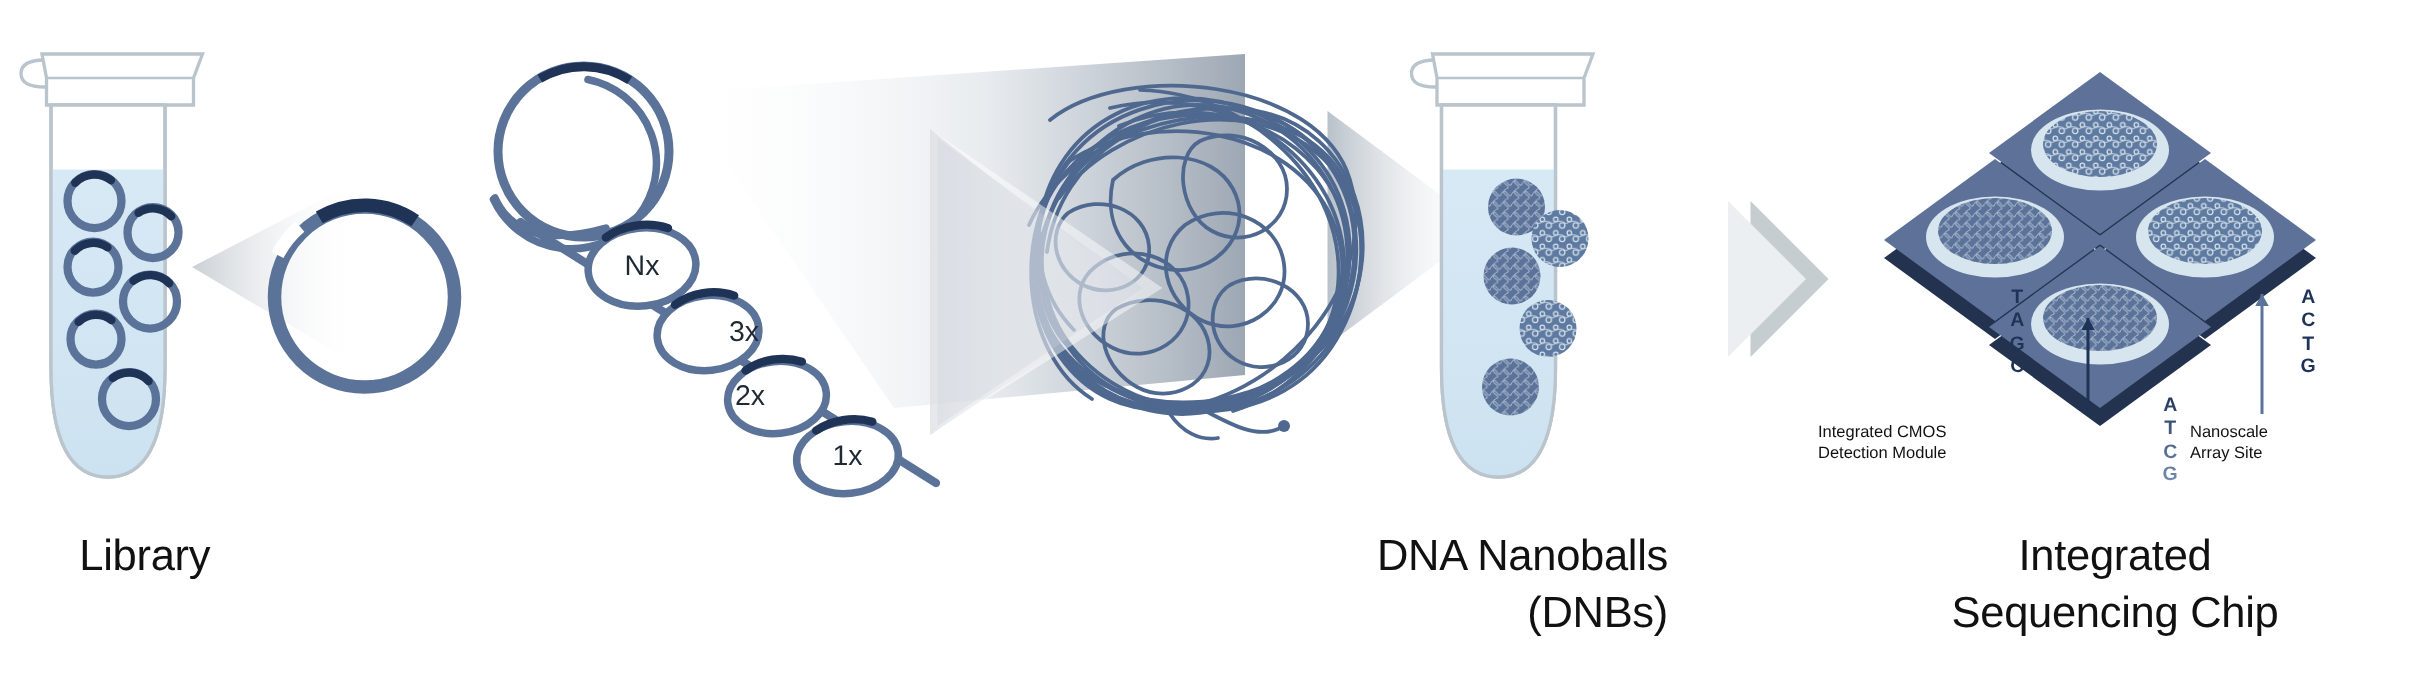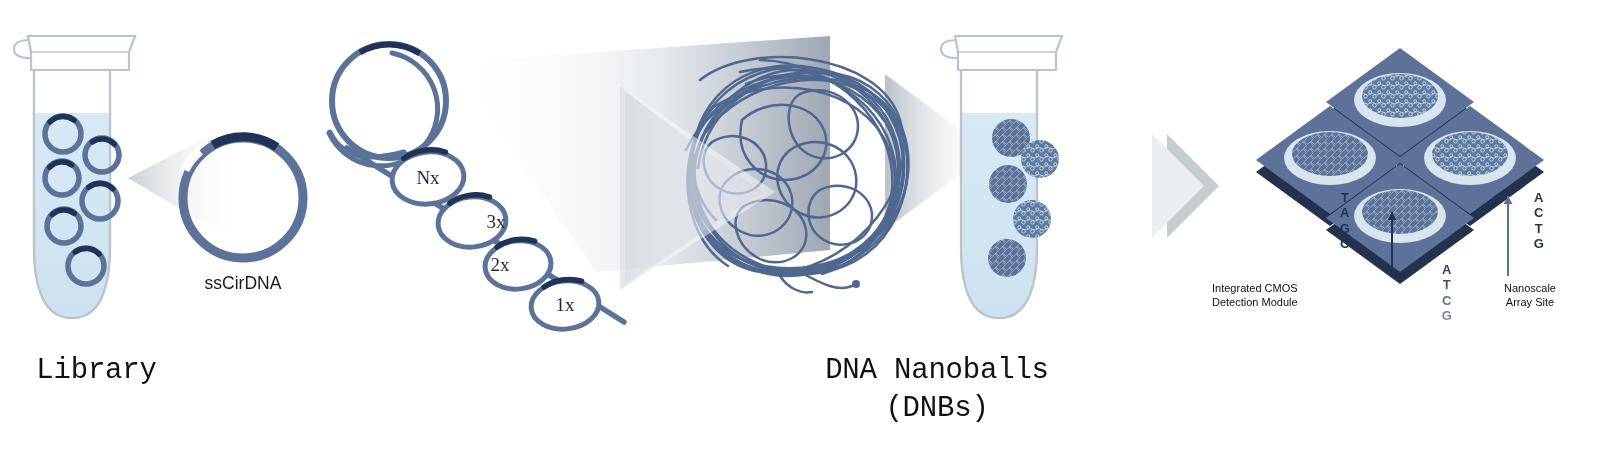--- a/index.html
+++ b/index.html
@@ -2,21 +2,21 @@
 <html><head>
 <meta charset="utf-8">
 <style>
   html,body{margin:0;padding:0;background:#ffffff;}
   body{width:1610px;height:461px;overflow:hidden;
        font-family:"Liberation Sans", sans-serif;}
   #stage{position:relative;width:1610px;height:461px;background:#fff;}
   svg.layer{position:absolute;left:0;top:0;width:1610px;height:461px;}
   .stage-label{
     position:absolute;text-align:center;color:#111111;
-    font-family:Liberation Mono, monospace;
+    font-family:Liberation Sans, sans-serif;
     font-size:29px;line-height:1.32;font-weight:400;letter-spacing:-0.2px;
     white-space:pre-line;
   }
   .sub-label{
     position:absolute;text-align:center;color:#1a1a1a;
     font-family:"Liberation Sans", sans-serif;
     font-size:17.5px;line-height:1.35;font-weight:400;
     white-space:pre-line;
   }
   .tiny-label{
@@ -27,21 +27,21 @@
   }
   .base-stack{
     position:absolute;text-align:center;
     font-family:"Liberation Sans", sans-serif;
     font-size:13px;font-weight:700;line-height:1.18;
     letter-spacing:0.4px;
   }
   .base-stack span{display:block;}
   .rcr-num{
     position:absolute;color:#1f2933;
-    font-family:Liberation Serif, serif;
+    font-family:Liberation Sans, sans-serif;
     font-size:19px;font-weight:400;text-align:center;
   }
 </style>
 </head>
 <body>
 
 <div id="stage">
 
   <svg class="layer" viewBox="0 0 1610 461">
     <defs>
@@ -283,21 +283,20 @@
         <path d="M1508 196 l-4.5 8 l9 0 z" fill="#5b7299" stroke="none"></path>
       </g>
     </g>
   </svg>
 
   <div class="rcr-num" style="left:408px;top:167px;width:40px;">Nx</div>
   <div class="rcr-num" style="left:476px;top:211px;width:40px;">3x</div>
   <div class="rcr-num" style="left:480px;top:254px;width:40px;">2x</div>
   <div class="rcr-num" style="left:545px;top:294px;width:40px;">1x</div>
 
-  <div class="sub-label" style="left:153px;top:272px;width:180px;">ssCirDNA</div>
 
   <div class="base-stack" style="left:1332px;top:190px;width:26px;color:#1f3356;">
     <span>T</span>
     <span>A</span>
     <span>G</span>
     <span>C</span>
   </div>
   <div class="base-stack" style="left:1434px;top:262px;width:26px;background:linear-gradient(#1f3356,#7690b5);-webkit-background-clip:text;background-clip:text;color:transparent;">
     <span>A</span>
     <span>T</span>
@@ -306,20 +305,22 @@
   </div>
   <div class="base-stack" style="left:1526px;top:190px;width:26px;color:#1f3356;">
     <span>A</span>
     <span>C</span>
     <span>T</span>
     <span>G</span>
   </div>
 
   <div class="tiny-label" style="left:1212px;top:281px;width:182px;text-align:left;">Integrated CMOS
 Detection Module</div>
-  <div class="tiny-label" style="left:1460px;top:281px;width:140px;text-align:center;">Nanoscale
+  <div class="tiny-label" style="left:1460px;top:281px;width:140px;text-align:left;">Nanoscale
 Array Site</div>
 
   <div class="stage-label" style="left:0px;top:352px;width:193px;">Library</div>
-  <div class="stage-label" style="left:792px;top:352px;width:290px;">DNA Nanoballs
+  <div class="stage-label" style="left:822px;top:352px;width:290px;text-align:right;">DNA Nanoballs
 (DNBs)</div>
+  <div class="stage-label" style="left:1245px;top:352px;width:330px;">Integrated
+Sequencing Chip</div>
 
 </div>
 
 </body></html>

